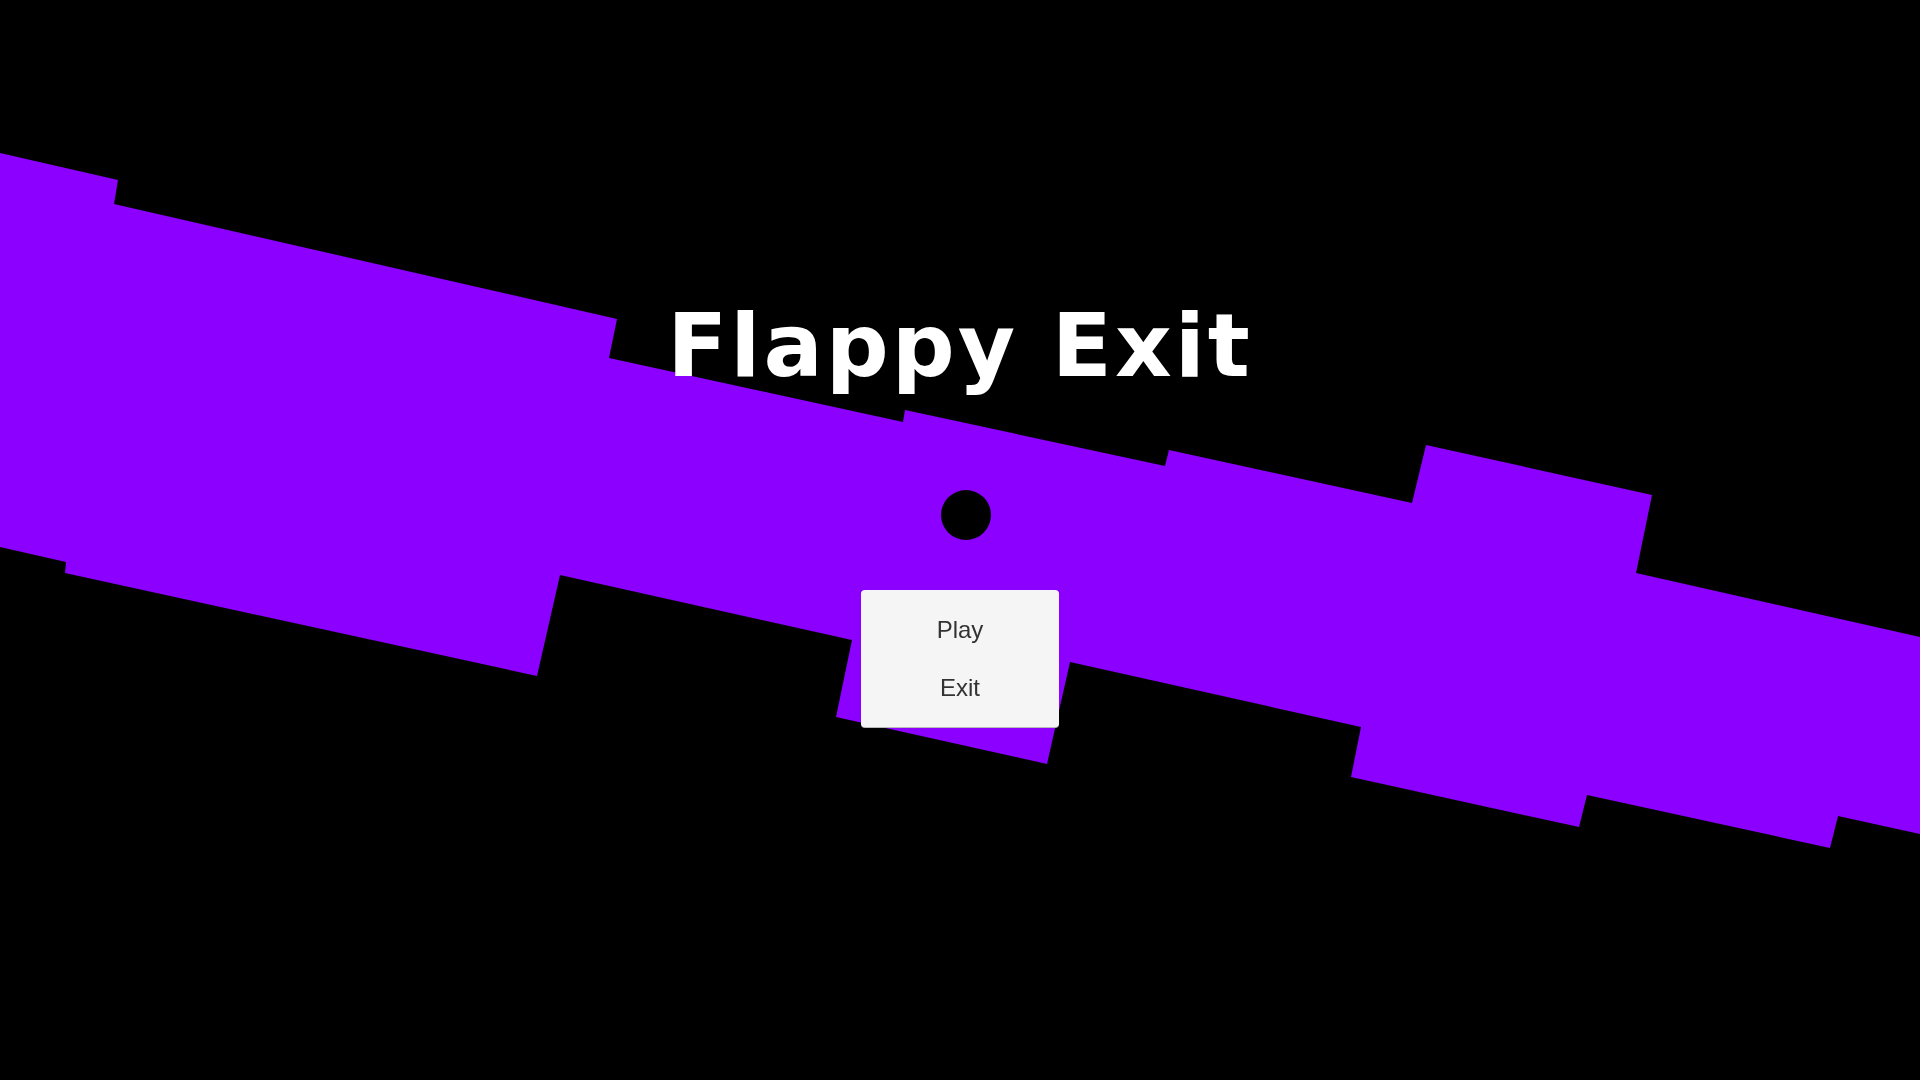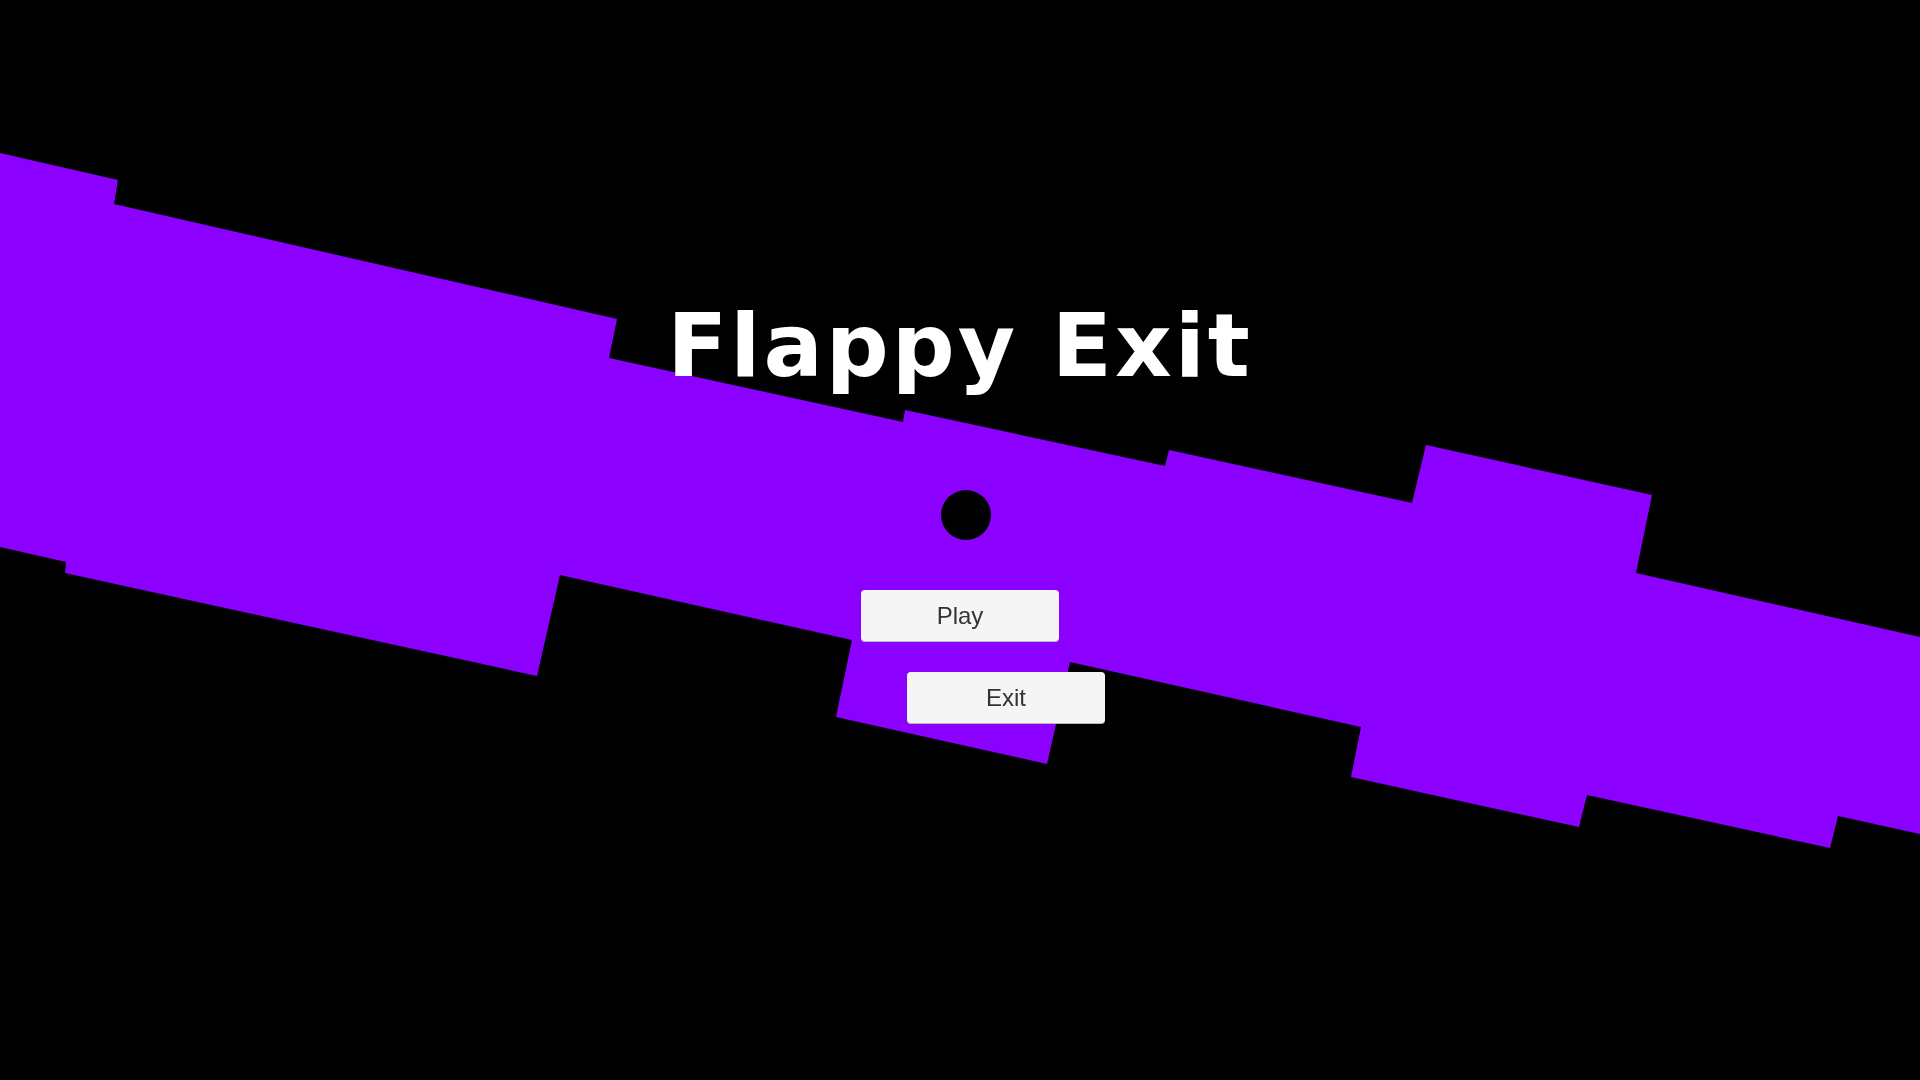--- a/index.html
+++ b/index.html
@@ -13,29 +13,29 @@
     position:absolute; left:0; width:1920px; top:296px;
     text-align:center; color:#ffffff;
     font-family:"DejaVu Sans", sans-serif; font-weight:bold;
     font-size:88px; letter-spacing:3px; line-height:100px;
   }
   .ball {
     position:absolute; left:941px; top:490px; width:50px; height:50px;
     border-radius:50%; background:#000000;
   }
   .menu-btn {
-    position:absolute; left:861px; width:198px; height:51px;
+    position:absolute; left:861px; width:198px; height:79px;
     background:#F5F5F5; border:none; border-radius:4px;
     box-shadow:0 1px 0 #b8b8b8;
     color:#333333; font-family:"Liberation Sans", sans-serif; font-size:24px;
     display:flex; align-items:center; justify-content:center;
     cursor:pointer; padding:0;
   }
   .play { top:590px; }
-  .exit { top:672px;margin-left:46px; }
+  .exit { top:648px; }
 </style>
 </head>
 <body>
 
 <svg id="bg-svg" viewBox="0 0 1920 1080" xmlns="http://www.w3.org/2000/svg">
   <polygon fill="#8C00FF" points="0,153 118,180 114,204 617,319 609,358 903,422 905,410 1165,466 1169,450 1412,503 1426,445 1652,495 1636,573 1920,637 1920,834 1838,816 1830,848 1587,795 1579,827 1351,777 1361,727 1070,662 1047,764 836,717 852,640 560,575 537,676 65,573 66,562 0,547"></polygon>
 </svg>
 
 <div class="title">Flappy Exit</div>
 

